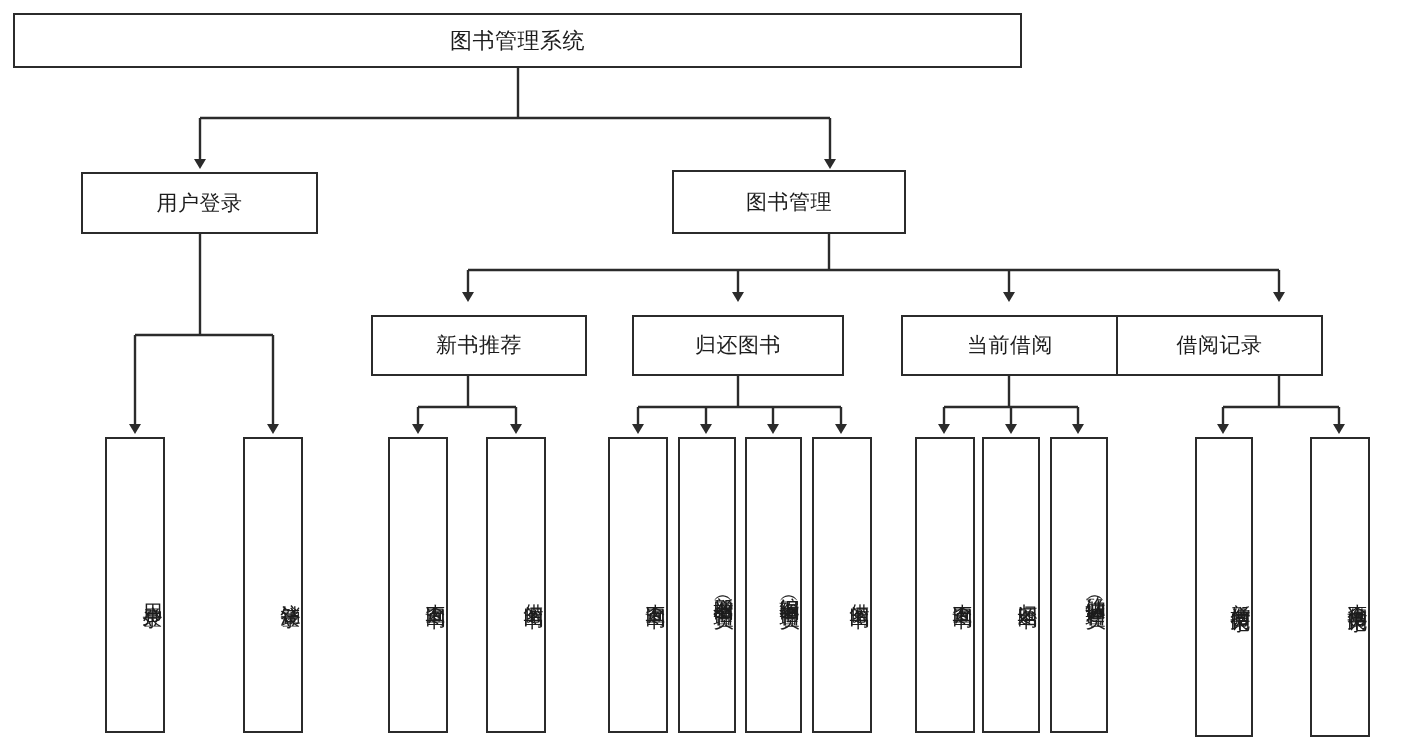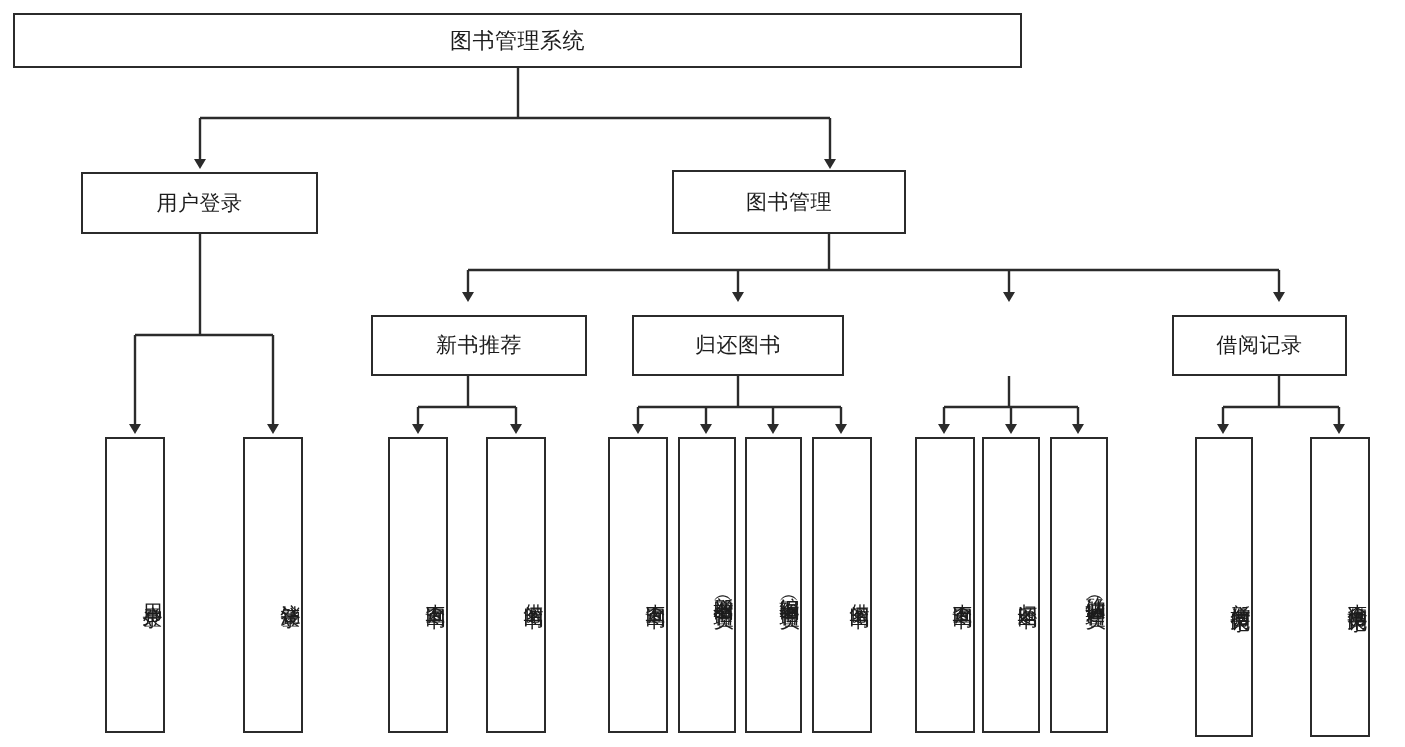--- a/index.html
+++ b/index.html
@@ -128,22 +128,25 @@
   </div>
 
   <div class="node horiz" style="left:371px; top:315px; width:216px; height:61px;">
     <span>新书推荐</span>
   </div>
 
   <div class="node horiz" style="left:632px; top:315px; width:212px; height:61px;">
     <span>归还图书</span>
   </div>
 
-
-  <div class="node horiz" style="left:1172px; top:315px; width:175px; height:61px;">
+  <div class="node horiz" style="left:901px; top:315px; width:218px; height:61px;">
+    <span>当前借阅</span>
+  </div>
+
+  <div class="node horiz" style="left:1116px; top:315px; width:207px; height:61px;">
     <span>借阅记录</span>
   </div>
 
   <div class="node vert" style="left:105px; top:437px; width:60px; height:296px;">
     <span>用户登录</span>
   </div>
 
   <div class="node vert" style="left:243px; top:437px; width:60px; height:296px;">
     <span>注销登录</span>
   </div>

